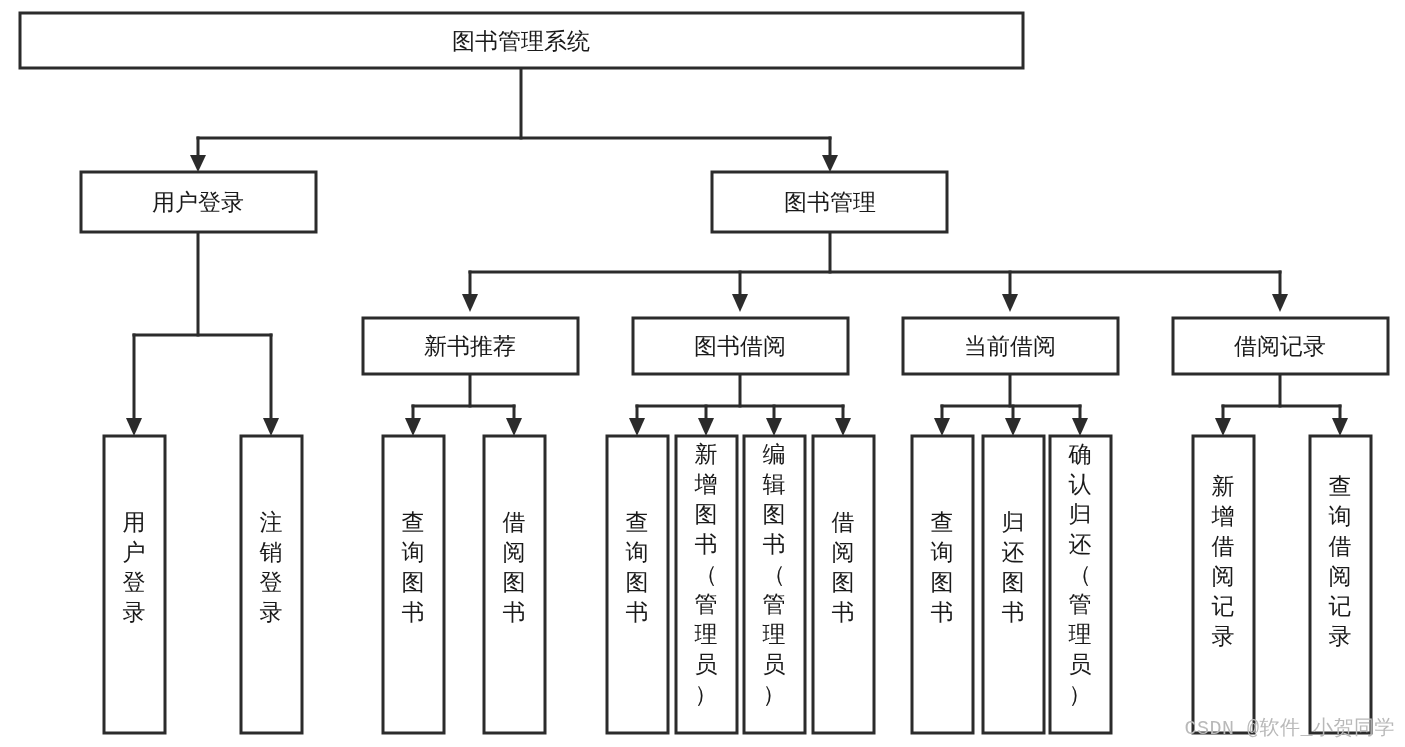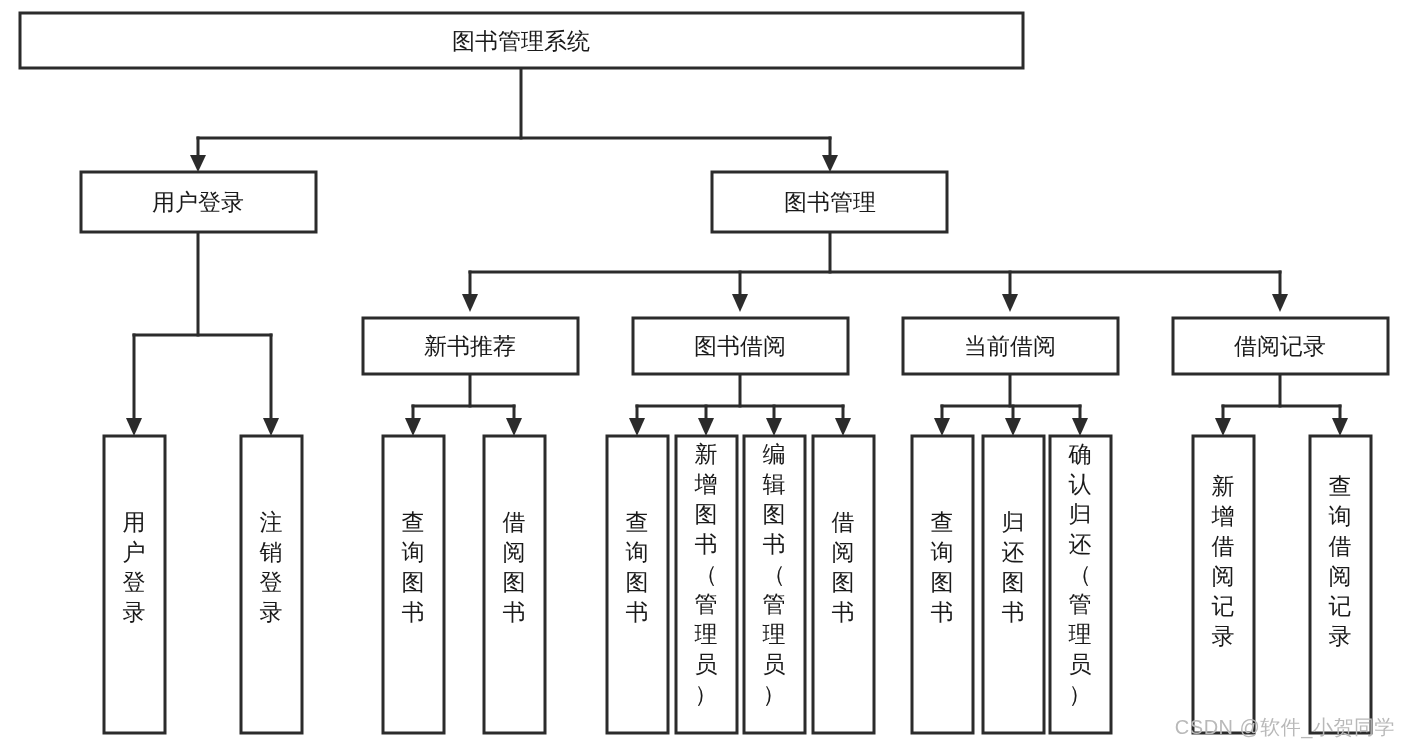--- a/index.html
+++ b/index.html
@@ -50,21 +50,21 @@
   .box-label-v {
     font-family: "DejaVu Sans", "Liberation Sans", sans-serif;
     font-size: 23px;
     fill: #1a1a1a;
     text-anchor: middle;
   }
   .watermark {
     position: absolute;
     right: 10px;
     bottom: 6px;
-    font-family: Liberation Sans, sans-serif;
+    font-family: Liberation Mono, monospace;
     font-size: 20px;
     color: #b9b9b9;
     letter-spacing: 0.5px;
     white-space: nowrap;
     pointer-events: none;
   }
 </style>
 </head>
 <body>
 

